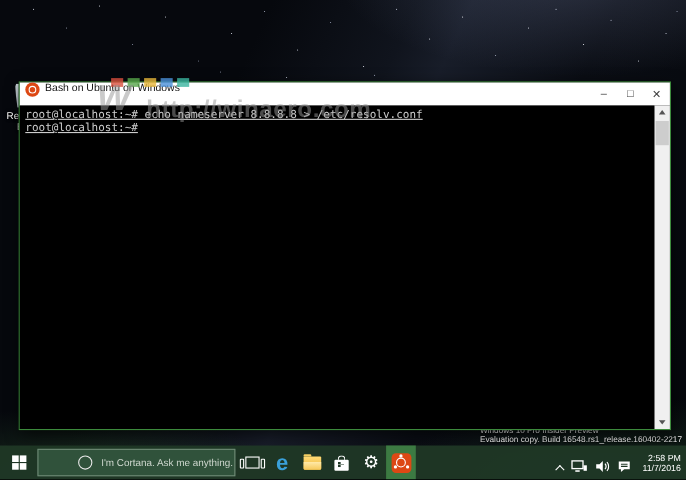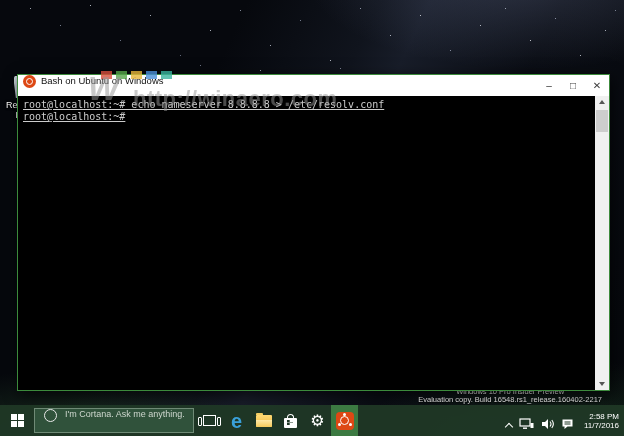--- a/index.html
+++ b/index.html
@@ -52,30 +52,30 @@
   .tri-up{width:0;height:0;border-left:3px solid transparent;border-right:3px solid transparent;border-bottom:4px solid #555;}
   .tri-down{width:0;height:0;border-left:3px solid transparent;border-right:3px solid transparent;border-top:4px solid #555;}
   .sb-thumb{position:absolute;left:1px;top:14px;width:12px;height:22px;background:#cdcdcd;}
   
   .wm{position:absolute;left:88px;top:70px;z-index:30;pointer-events:none;}
   .wm-tiles{position:absolute;left:13px;top:1px;display:flex;gap:4px;opacity:0.8;}
   .wm-tiles i{display:block;width:11px;height:8px;}
   .wm-w{position:absolute;left:0;top:4px;font-weight:bold;font-size:33px;line-height:30px;color:rgba(150,150,150,0.5);font-style:italic;}
   .wm-text{position:absolute;left:45px;top:16px;font-weight:bold;font-size:22px;color:rgba(150,150,150,0.5);letter-spacing:0.5px;white-space:nowrap;}
   
-  .eval{position:absolute;right:22px;bottom:32px;z-index:3;text-align:center;color:#f2f2f2;font-size:7.5px;line-height:8px;
+  .eval{position:absolute;right:4px;bottom:32px;z-index:3;text-align:left;color:#f2f2f2;font-size:7.5px;line-height:8px;
     text-shadow:0 1px 1px rgba(0,0,0,0.8);}
   
   .taskbar{position:absolute;left:0;right:0;bottom:0;height:31px;background:rgba(31,55,37,0.96);z-index:40;
     display:flex;align-items:center;}
   .tb-cell{width:27px;height:31px;display:flex;align-items:center;justify-content:center;flex:0 0 auto;cursor:default;}
   .start{width:34px;}
   .winlogo{display:grid;grid-template-columns:6px 6px;grid-template-rows:6px 6px;gap:1px;}
   .winlogo i{background:#fff;display:block;}
-  .searchbox{width:160px;height:25px;background:#30523b;border:1px solid #6f8a76;display:flex;align-items:flex-start;flex:0 0 auto;margin-right:2px;}
+  .searchbox{width:180px;height:25px;background:#30523b;border:1px solid #6f8a76;display:flex;align-items:center;flex:0 0 auto;margin-right:2px;padding-left:27px;}
   .cortana-ring{width:13px;height:13px;border:1.5px solid #e9e9e9;border-radius:50%;margin:0 8px 0 9px;flex:0 0 auto;}
   .search-text{font-size:9px;color:#ced7ce;white-space:nowrap;}
   .taskview{width:13px;height:11px;border:1px solid #fff;position:relative;}
   .taskview::before,.taskview::after{content:"";position:absolute;top:1px;width:2px;height:7px;border:1px solid #fff;border-radius:1px;}
   .taskview::before{left:-6px;}.taskview::after{right:-6px;}
   .edge-e{color:#3aa0da;font-weight:bold;font-size:20px;line-height:20px;font-family:"Liberation Sans",sans-serif;}
   .tb-folder{position:relative;width:16px;height:12px;background:linear-gradient(#ffda75,#edb83e);border-radius:1px;}
   .tb-folder::before{content:"";position:absolute;left:0;top:-2px;width:7px;height:2px;background:#f3cd62;border-radius:1px 1px 0 0;}
   .tb-folder::after{content:"";position:absolute;left:0;bottom:0;width:16px;height:7px;background:linear-gradient(#ffe9a8,#f6c95a);border-radius:0 0 1px 1px;}
   .store-bag{position:relative;width:13px;height:10px;background:#fff;border-radius:1px;margin-top:4px;}

